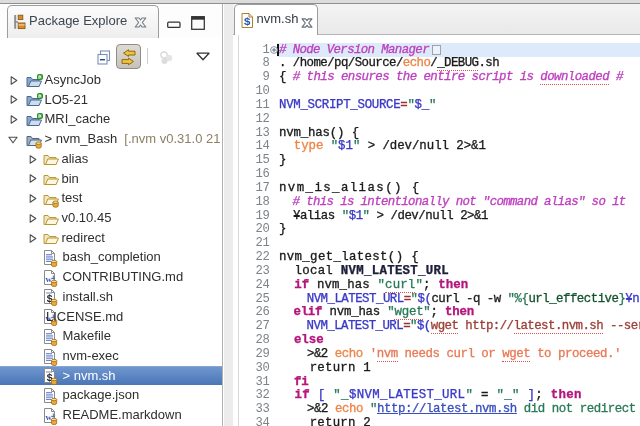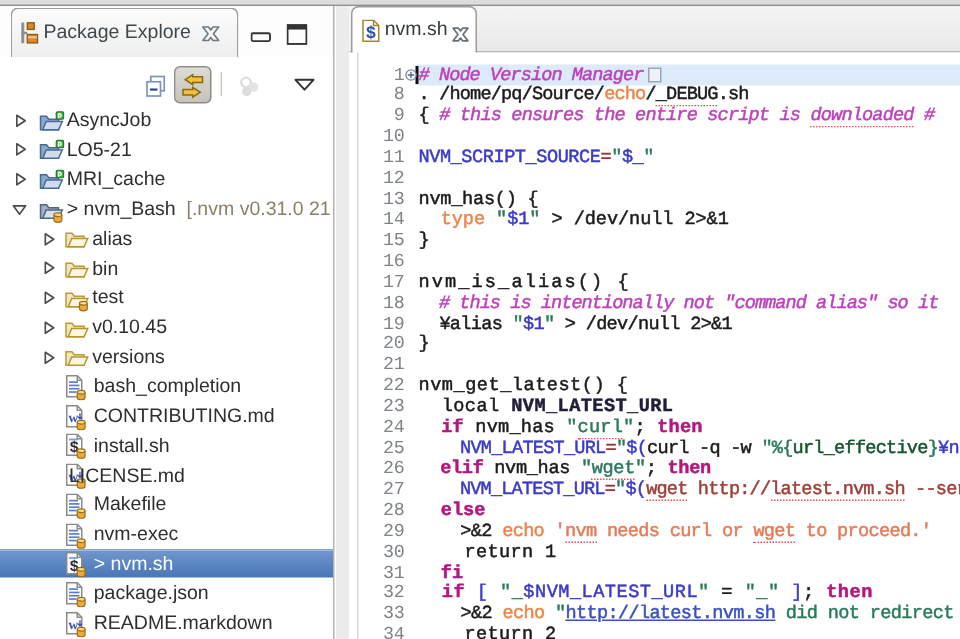--- a/index.html
+++ b/index.html
@@ -252,21 +252,21 @@
         <svg width="8" height="9" viewBox="0 0 8 9" style="">
           <path d="M1.2 0.8 L6.8 4.5 L1.2 8.2 Z" fill="#fdfdfd" stroke="#4c4c4c" stroke-width="1.1" stroke-linejoin="round"></path>
         </svg>
       </div>
 <div class="ab" style="left:43px;top:226.7px">
         <svg width="17" height="17" viewBox="0 0 17 17" style="">
           <path d="M1 4.5 L1 13.5 L13 13.5 L13 6.5 L6.5 6.5 L5 4.5 Z" fill="#f2e6c4" stroke="#bb9a34" stroke-width="1"></path>
           <path d="M2.5 13.5 L4.8 8 L15.5 8 L13 13.5 Z" fill="#fdf6e0" stroke="#b8962e" stroke-width="1"></path>
         </svg>
       </div>
-<div class="trtx" style="left:61.5px;top:224.1px">versions</div>
+<div class="trtx" style="left:61.5px;top:224.1px">redirect</div>
 <div class="ab" style="left:43px;top:246.4px">
         <svg width="15" height="17" viewBox="0 0 15 17" style="">
           <path d="M1.5 0.5 L8.5 0.5 L11.5 3.5 L11.5 14.5 L1.5 14.5 Z" fill="#fff" stroke="#8a8a8a" stroke-width="1"></path>
           <path d="M8.5 0.5 L8.5 3.5 L11.5 3.5" fill="none" stroke="#8a8a8a" stroke-width="1"></path>
           <rect x="3" y="4.2" width="6" height="1.1" fill="#5b79c9"></rect>
           <rect x="3" y="6.4" width="7" height="1.1" fill="#5b79c9"></rect>
           <rect x="3" y="8.6" width="7" height="1.1" fill="#5b79c9"></rect>
           <rect x="3" y="10.8" width="5" height="1.1" fill="#5b79c9"></rect>
           <g transform="translate(8,9.8)">
             <g>

